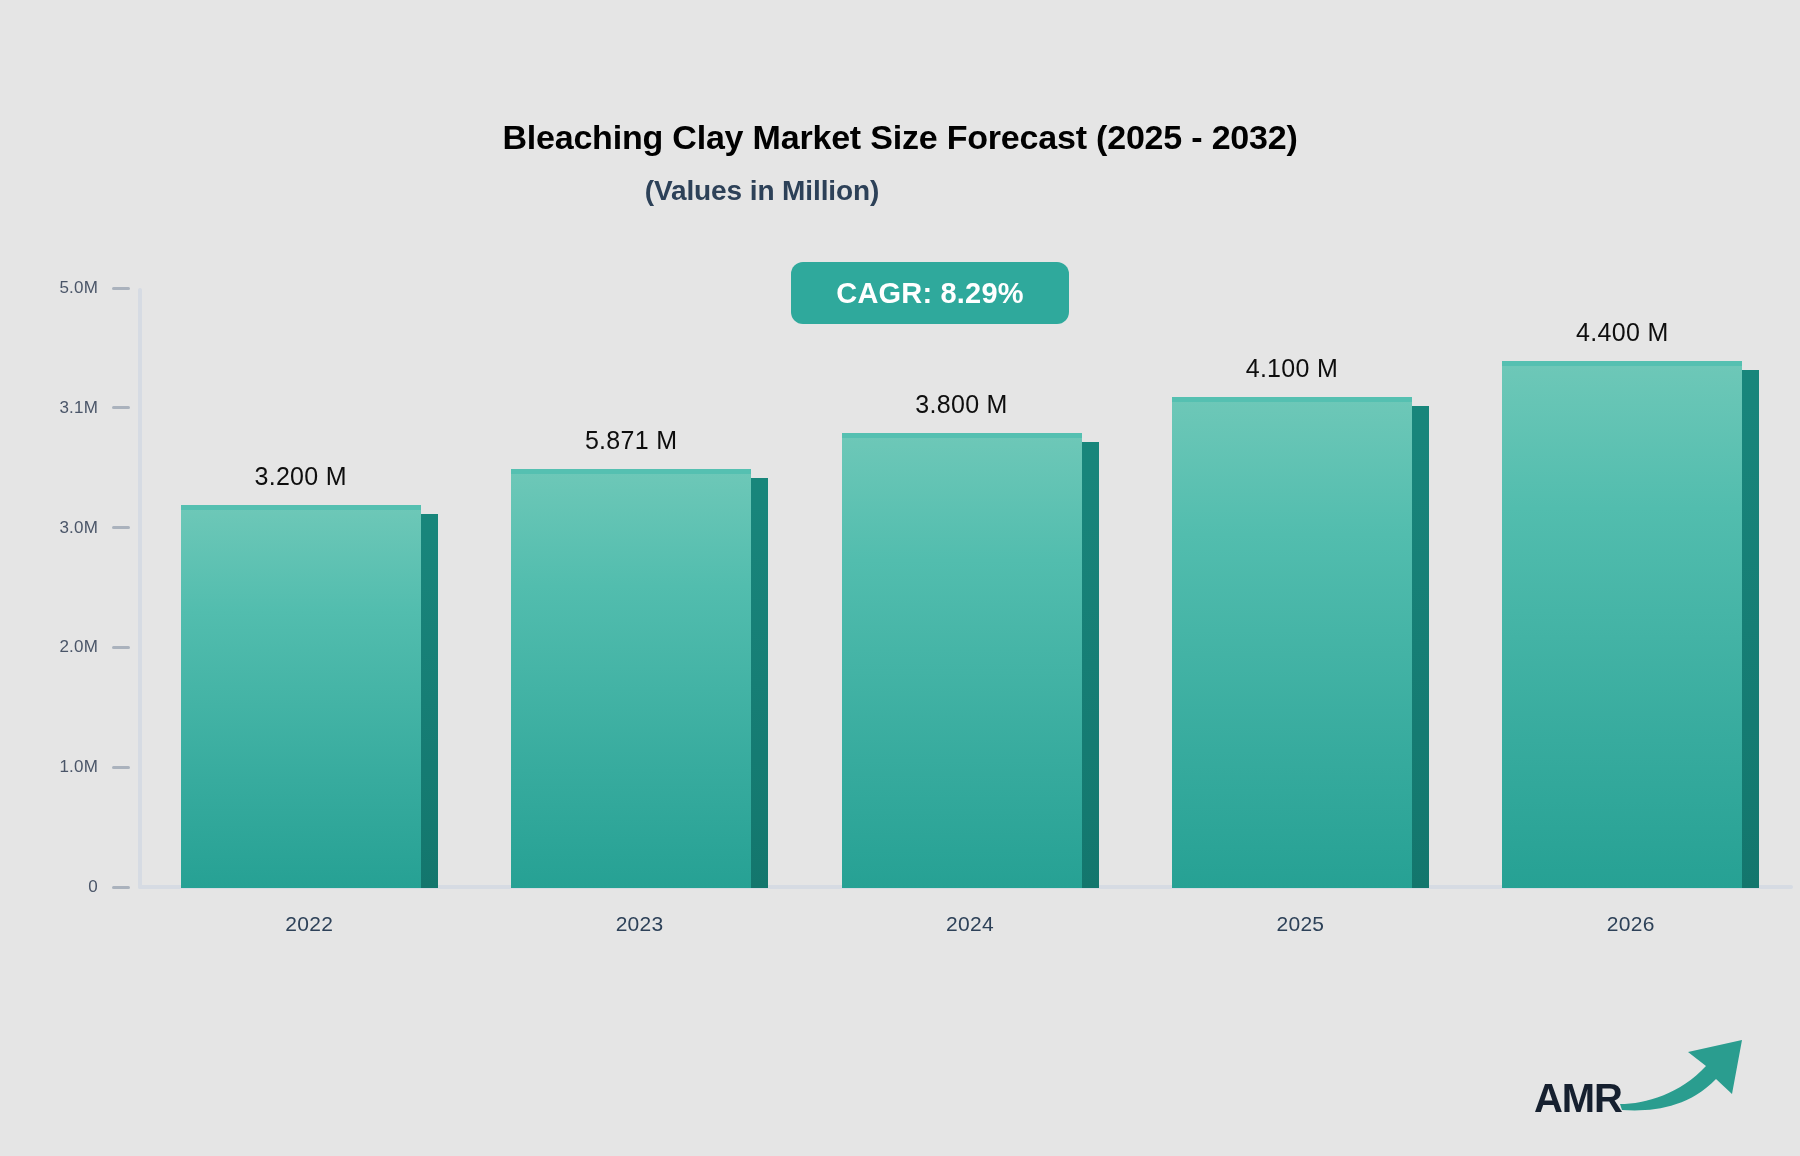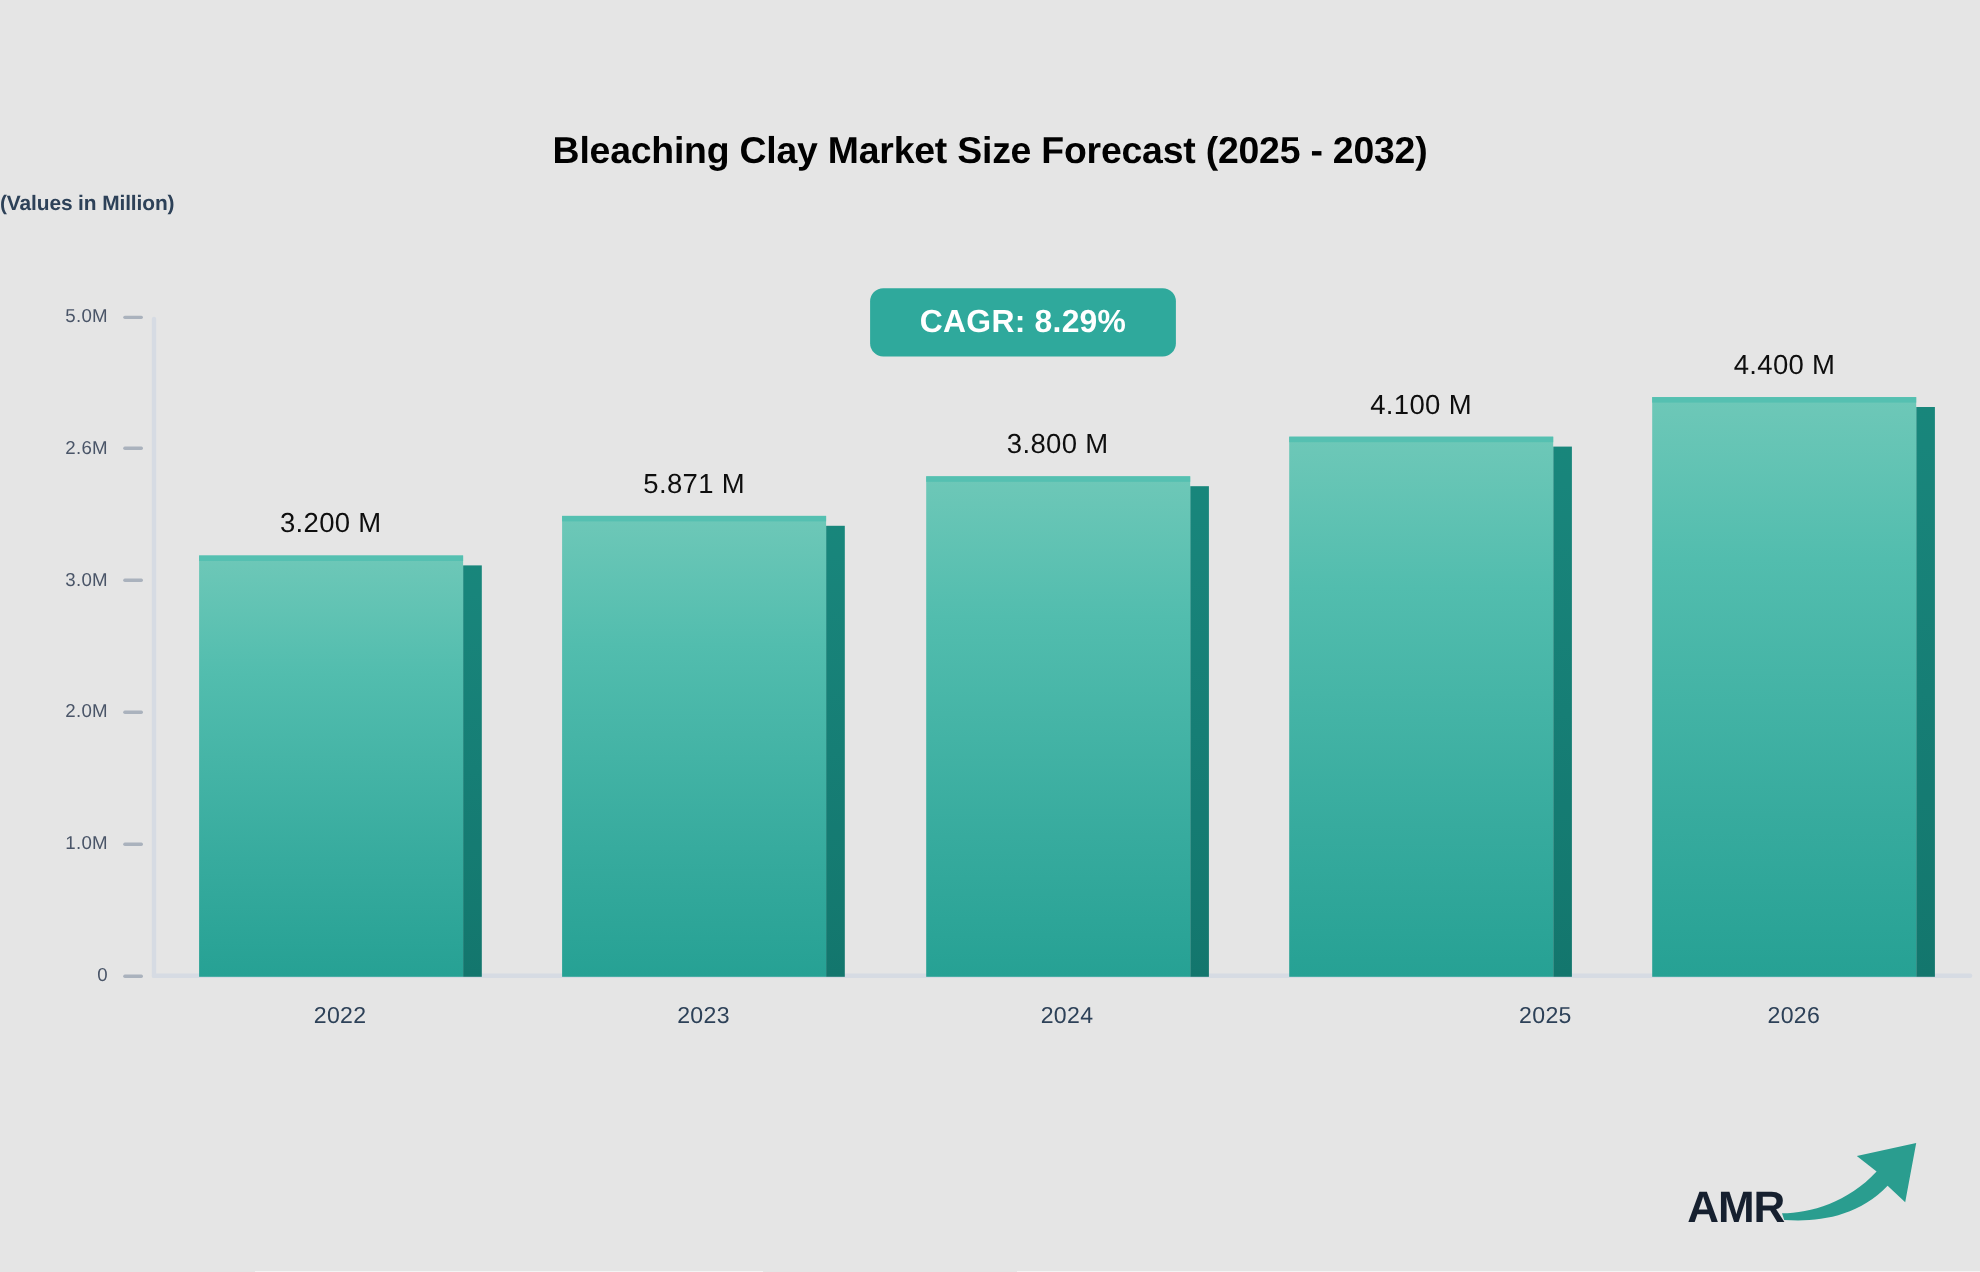--- a/index.html
+++ b/index.html
@@ -22,22 +22,22 @@
     text-align: center;
     font-size: 34px;
     font-weight: bold;
     color: #010101;
     letter-spacing: -0.2px;
     white-space: nowrap;
   }
   #chart-subtitle {
     position: absolute;
     top: 175px; left: 0; width: 1524px;
-    text-align: left;
-    font-size: 19px;
+    text-align: center;
+    font-size: 28px;
     font-weight: bold;
     color: #2d4158;
     letter-spacing: -0.1px;
   }
 
   
   #cagr-badge {
     position: absolute;
     top: 262px; left: 791px;
     width: 278px; height: 62px;
@@ -190,21 +190,21 @@
       </div>
       <div class="y-tick" style="top: 637.4px;">
         <span class="ylabel">2.0M</span>
         <span class="ydash"></span>
       </div>
       <div class="y-tick" style="top: 517.6px;">
         <span class="ylabel">3.0M</span>
         <span class="ydash"></span>
       </div>
       <div class="y-tick" style="top: 397.8px;">
-        <span class="ylabel">2.6M</span>
+        <span class="ylabel">3.1M</span>
         <span class="ydash"></span>
       </div>
       <div class="y-tick" style="top: 278px;">
         <span class="ylabel">5.0M</span>
         <span class="ydash"></span>
       </div>
     </div>
 
   <div id="plot">
       <div class="bar-group" style="left: 42.7px; width: 257px;">
@@ -241,21 +241,21 @@
           <div class="bar-top-edge"></div>
         </div>
         <div class="bar-value" style="bottom: 541.12px; width: 240px;">4.400 M</div>
       </div>
     </div>
 
   <div id="x-labels">
       <div class="x-label" style="left: 180.7px; width: 257px;">2022</div>
       <div class="x-label" style="left: 511.1px; width: 257px;">2023</div>
       <div class="x-label" style="left: 841.5px; width: 257px;">2024</div>
-      <div class="x-label" style="left: 1171.9px; width: 257px; text-align: right;">2025</div>
+      <div class="x-label" style="left: 1171.9px; width: 257px;">2025</div>
       <div class="x-label" style="left: 1502.3px; width: 257px;">2026</div>
     </div>
 
   <div id="amr-logo">
     <span class="amr-text">AMR</span>
     <span>
       <svg width="132" height="82" viewBox="0 0 132 82">
         <path d="M4 74 C 30 74, 64 64, 90 36 L 72 22 L 126 10 L 116 64 L 100 49 C 72 78, 36 82, 6 80 Z" fill="#2a9d8f"></path>
       </svg>
     </span>

